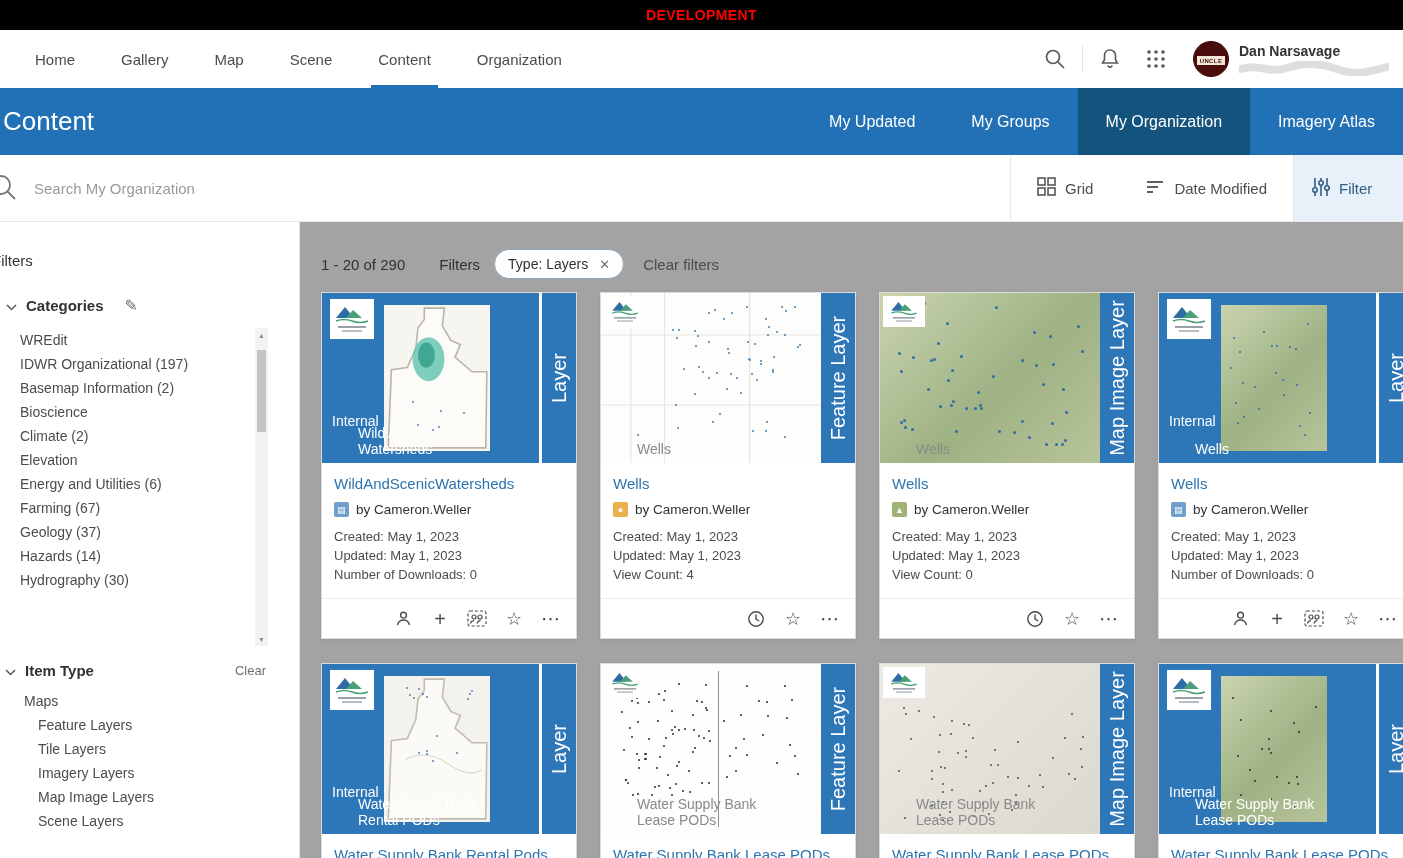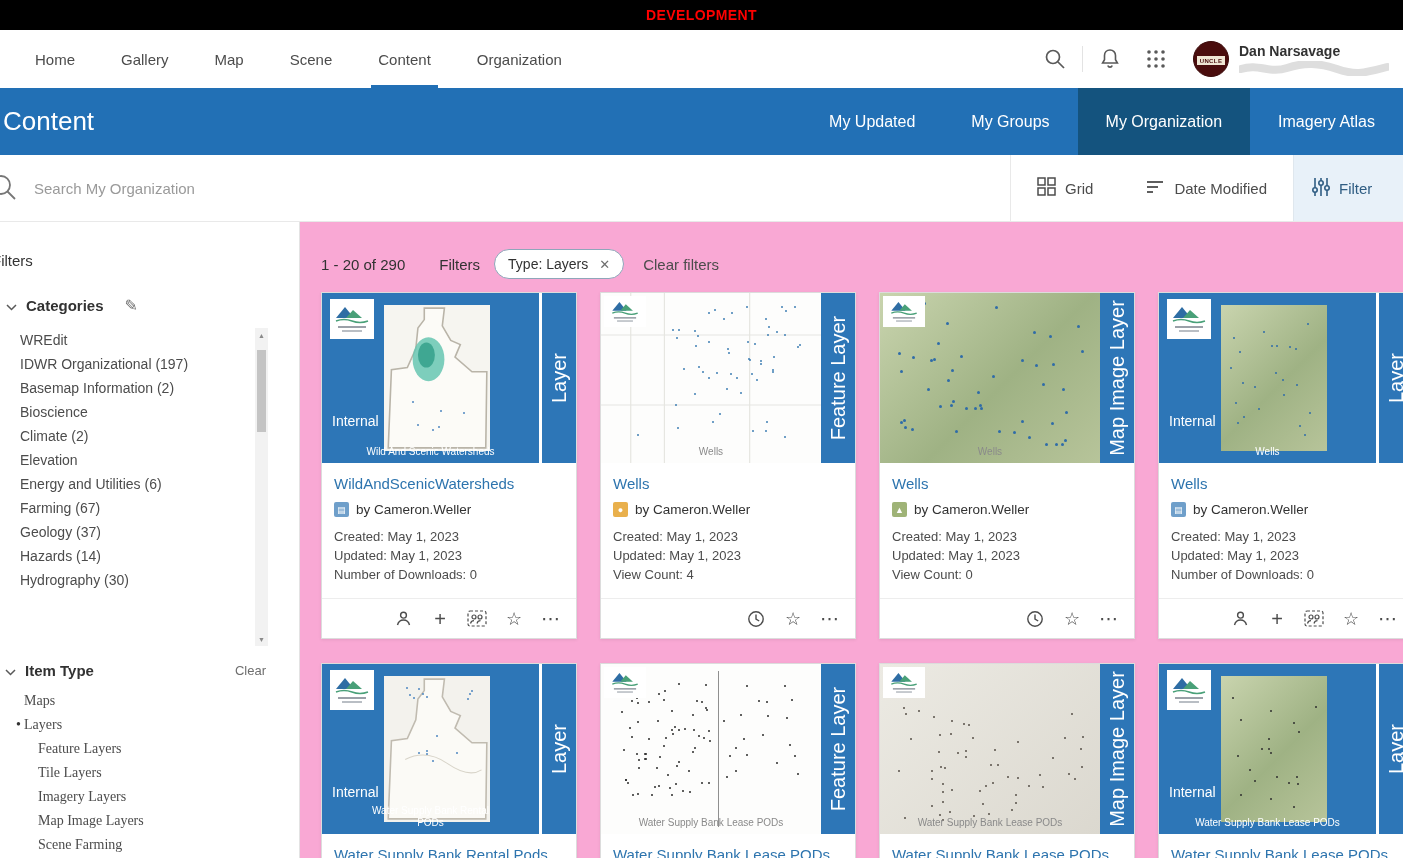--- a/index.html
+++ b/index.html
@@ -1,18 +1,18 @@
 <!DOCTYPE html>
 <html><head>
 <meta charset="utf-8">
 <style>
   * { box-sizing: border-box; margin: 0; padding: 0; }
   html,body { width:1403px; height:858px; }
   body { font-family:"Liberation Sans", sans-serif; background:#fff; }
-  .page { width:1403px; height:858px; overflow:hidden; position:relative; background:#f9a8d4; }
+  .page { width:1403px; height:858px; overflow:hidden; position:relative; background:#a3a3a3; }
 
   
   .topbar { height:30px; background:#000; display:flex; align-items:center; justify-content:center; }
   .topbar span { color:#ff0000; font-size:14px; font-weight:bold; letter-spacing:.4px; }
 
   
   .mainnav { height:58px; display:flex; align-items:stretch; padding-left:12px; background:#fff; }
   .nav-items { display:flex; align-items:stretch; }
   .nav-item { display:flex; align-items:center; padding:0 23px; font-size:15px; color:#4c4c4c; cursor:pointer; position:relative; white-space:nowrap; }
   .nav-item.active::after { content:''; position:absolute; bottom:0; left:16px; right:16px; height:3px; background:#2270b5; }
@@ -48,21 +48,21 @@
   .hdr-label { font-weight:bold; }
   .pencil { margin-left:12px; color:#6e6e6e; font-size:16px; cursor:pointer; }
   .cat-list { margin-top:13px; height:318px; position:relative; overflow:hidden; padding-right:48px; }
   .cat-item { font-size:14px; color:#4c4c4c; padding:4px 0 4px 20px; cursor:pointer; white-space:nowrap; }
   .scrollbar { position:absolute; top:2px; bottom:2px; right:31px; width:13px; background:#f2f2f2; }
   .scroll-arrow { height:14px; display:flex; align-items:center; justify-content:center; font-size:7px; color:#8a8a8a; cursor:pointer; }
   .scroll-arrow.down { position:absolute; bottom:0; left:0; right:0; }
   .scroll-thumb { position:absolute; top:22px; left:2px; width:9px; height:82px; background:#c4c4c4; cursor:pointer; }
   .it-header { margin-top:16px; display:flex; align-items:center; gap:9px; padding:0 33px 0 5px; font-size:15px; color:#323232; }
   .clear-link { margin-left:auto; font-size:13px; color:#6e6e6e; cursor:pointer; font-weight:normal; }
-  .it-list { margin-top:10px;font-family:Liberation Serif, serif; }
+  .it-list { margin-top:10px; }
   .it-item { font-size:14px; color:#4c4c4c; padding:4px 0; cursor:pointer; position:relative; white-space:nowrap; }
   .it-item.l1 { padding-left:24px; }
   .it-item.l2 { padding-left:38px; }
   .it-item.selected::before { content:'\2022'; position:absolute; left:16px; color:#323232; }
 
   .main { flex:1; padding:27px 0 0 21px; overflow:hidden; }
   .results-row { display:flex; align-items:center; height:30px; margin-bottom:13px; }
   .count-text { font-size:15px; color:#323232; }
   .filters-label { margin-left:34px; font-size:15px; color:#323232; }
   .chip { margin-left:14px; display:inline-flex; align-items:center; gap:11px; border:1px solid #8fa6ba; border-radius:16px; padding:6px 13px; font-size:14px; color:#323232; background:#fff; }
@@ -76,21 +76,21 @@
   .thumb-main { flex:1; position:relative; overflow:hidden; background:#fdfdfc; }
   .thumb.internal .thumb-main { background:#2d76b7; }
   .band { flex:0 0 34px; background:#2d76b7; position:relative; }
   .thumb.internal .band { border-left:3px solid #fff; flex-basis:37px; }
   .band span { position:absolute; top:50%; left:50%; transform:translate(-50%,-50%) rotate(-90deg); white-space:nowrap; color:#fff; font-size:20px; }
   .map-box { position:absolute; left:62px; top:12px; width:106px; height:146px; background:#f6f5f0; overflow:hidden; }
   .logo-box { position:absolute; background:#fff; z-index:3; padding:2px; }
   .logo-a { left:8px; top:6px; width:44px; height:40px; }
   .logo-b { left:3px; top:3px; width:42px; height:31px; }
   .internal-label { position:absolute; left:10px; bottom:34px; color:#fff; font-size:14px; z-index:4; }
-  .thumb-title { position:absolute; left:36px; right:36px; bottom:6px; text-align:center; font-size:10px; line-height:1.15; z-index:4; }
+  .thumb-title { position:absolute; left:36px; right:36px; bottom:6px; font-size:14px; line-height:1.15; z-index:4; }
   .thumb.internal .thumb-title { color:#fff; }
   .thumb.plain .thumb-title { color:#8a8a8a; }
   .map-white { background:#fdfdfc; }
   .map-green { background:linear-gradient(135deg,#c9d4ae,#9fb284 55%,#b7c49a); }
   .map-tan { background:linear-gradient(135deg,#eceae3,#dbd8cf); }
   .vline { position:absolute; left:53%; top:4%; bottom:4%; width:1px; background:#8f8f8f; }
   .dot { position:absolute; border-radius:50%; }
 
   .card-info { padding:12px 12px 8px; }
   .card-title { font-size:15px; color:#2d74ae; cursor:pointer; display:inline-block; }
@@ -251,26 +251,25 @@
         <span>
           <svg width="11" height="7" viewBox="0 0 11 7" fill="none" stroke="#595959" stroke-width="1.5">
               <polyline points="1,1 5.5,5.5 10,1"></polyline>
             </svg>
         </span>
         <span class="hdr-label">Item Type</span>
         <span class="clear-link">Clear</span>
       </div>
       <div class="it-list" id="it-list">
           <div class="it-item l1">Maps</div>
-          <div class="it-item l1 selected">Layers</div>
           <div class="it-item l2">Feature Layers</div>
           <div class="it-item l2">Tile Layers</div>
           <div class="it-item l2">Imagery Layers</div>
           <div class="it-item l2">Map Image Layers</div>
-          <div class="it-item l2">Scene Farming</div>
+          <div class="it-item l2">Scene Layers</div>
         </div>
     </aside>
 
     <main class="main">
       <div class="results-row">
         <span class="count-text">1 - 20 of 290</span>
         <span class="filters-label">Filters</span>
         <span class="chip">
           <span>Type: Layers</span>
           <span class="chip-x">✕</span>

